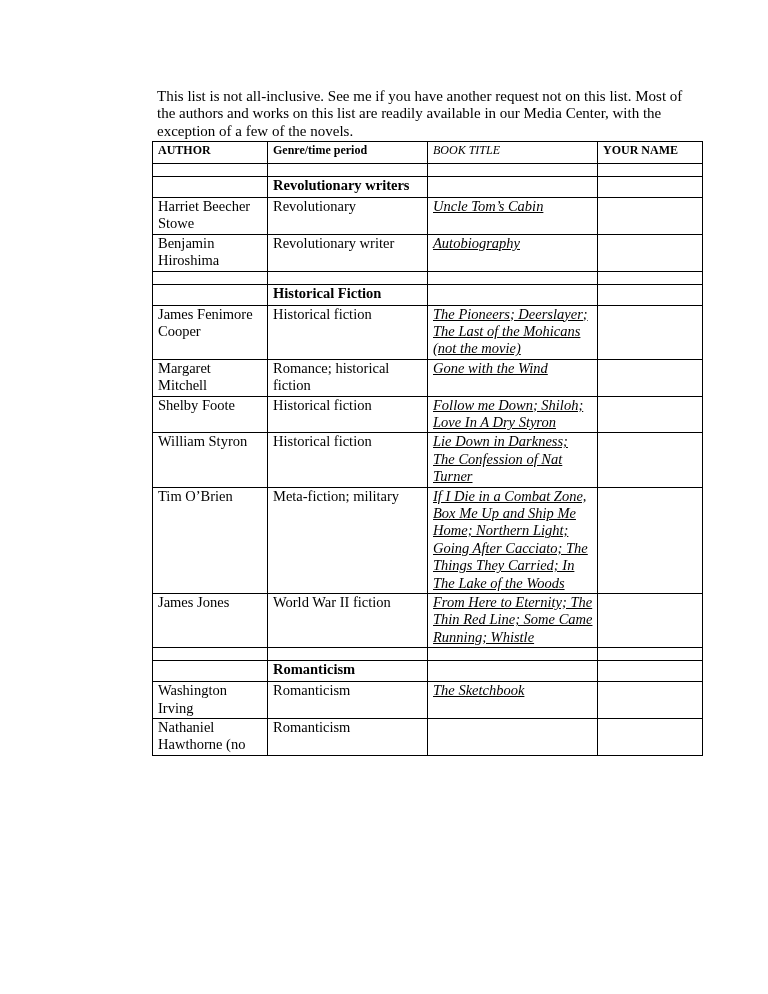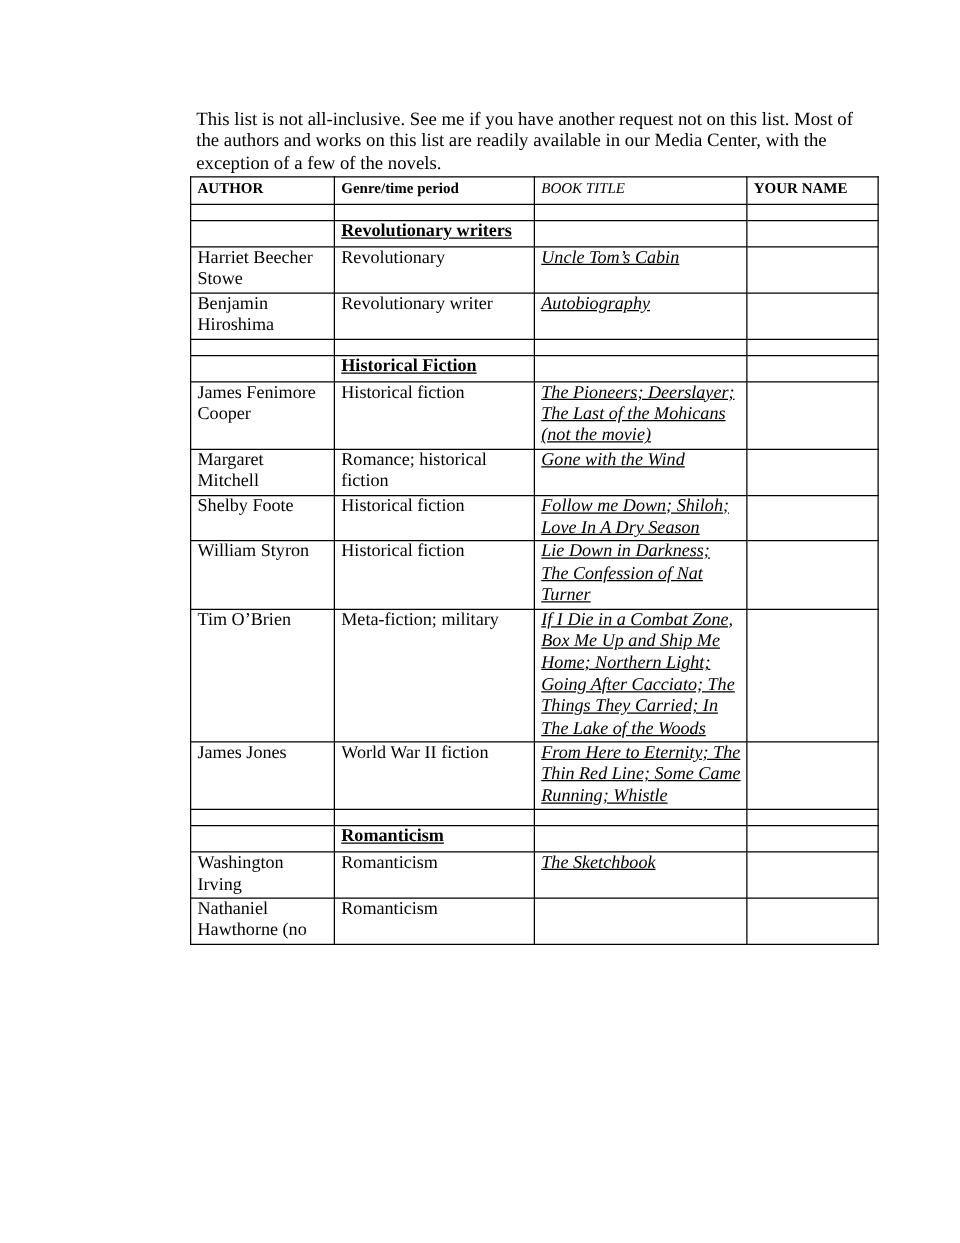--- a/index.html
+++ b/index.html
@@ -60,21 +60,20 @@
     font-weight: normal;
   }
   tr.empty td {
     height: 12px;
     line-height: 12px;
     padding: 0;
   }
   tr.section td {
     font-weight: bold;
     height: 19px;
-    text-decoration: underline;
   }
   td.title-cell { font-style: italic; text-decoration: underline; }
 </style>
 </head>
 <body>
 
 <div class="page">
   <div class="intro">
       <div class="intro-line">This list is not all-inclusive.  See me if you have another request not on this list.  Most of</div>
       <div class="intro-line">the authors and works on this list are readily available in our Media Center, with the</div>
@@ -141,21 +140,21 @@
         </tr>
         <tr>
           <td>Margaret Mitchell</td>
           <td>Romance; historical fiction</td>
           <td class="title-cell">Gone with the Wind</td>
           <td></td>
         </tr>
         <tr>
           <td>Shelby Foote</td>
           <td>Historical fiction</td>
-          <td class="title-cell">Follow me Down; Shiloh; Love In A Dry Season</td>
+          <td class="title-cell">Follow me Down; Shiloh; Love In A Dry Styron</td>
           <td></td>
         </tr>
         <tr>
           <td>William Styron</td>
           <td>Historical fiction</td>
           <td class="title-cell">Lie Down in Darkness; The Confession of Nat Turner</td>
           <td></td>
         </tr>
         <tr>
           <td>Tim O’Brien</td>

